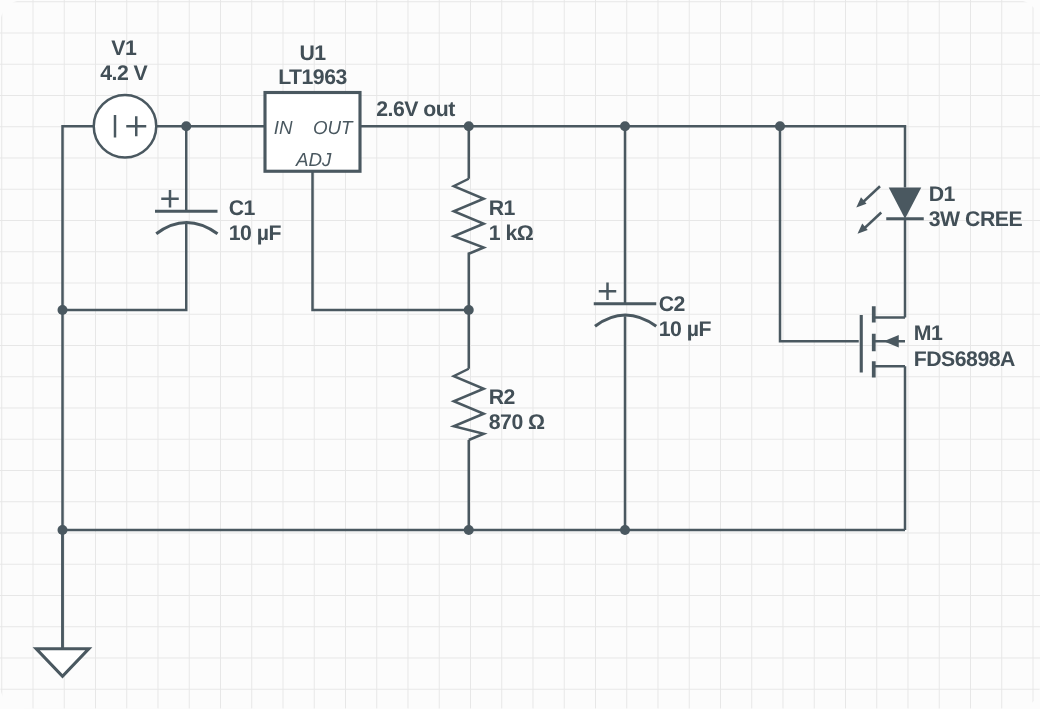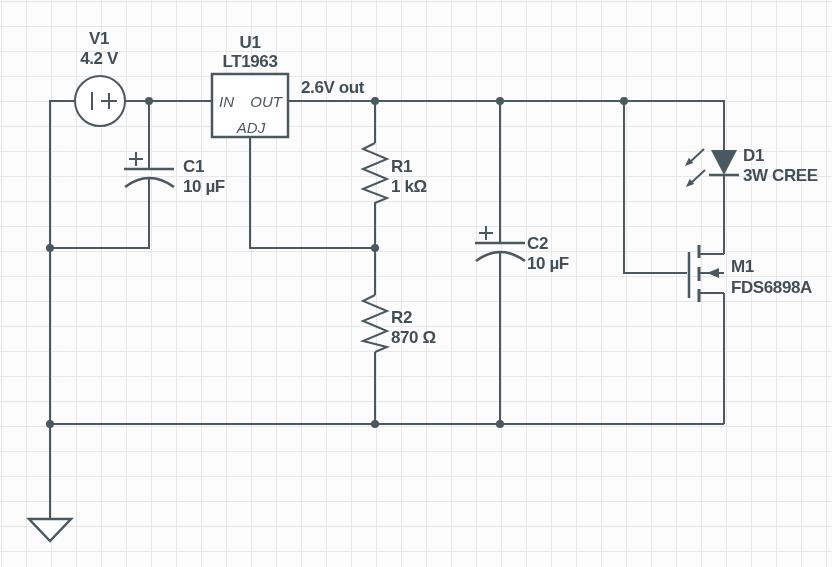--- a/index.html
+++ b/index.html
@@ -9,20 +9,21 @@
     background:#fcfcfc;
   }
   .canvas{
     position:relative;width:832px;height:567px;
     background-color:#fcfcfc;
     background-image:
       linear-gradient(to right,#e7e7e7 1px,transparent 1px),
       linear-gradient(to bottom,#e7e7e7 1px,transparent 1px);
     background-size:25px 25px;
     background-position:1px 1px;
+    border-radius:19px;
   }
   svg{position:absolute;left:0;top:0;display:block;}
   .wire{fill:none;stroke:#4a5860;stroke-width:2;stroke-linejoin:miter;stroke-linecap:butt;}
   .sym{fill:none;stroke:#4a5860;stroke-width:2;}
   .sym-thick{fill:none;stroke:#4a5860;stroke-width:2.5;}
   .chan{fill:none;stroke:#4a5860;stroke-width:3;}
   .filled{fill:#4a5860;stroke:none;}
   .whitefill{fill:#ffffff;stroke:#4a5860;stroke-width:2;}
   .whitefill-thick{fill:#ffffff;stroke:#4a5860;stroke-width:2.5;}
   .dot{fill:#4a5860;stroke:none;}

